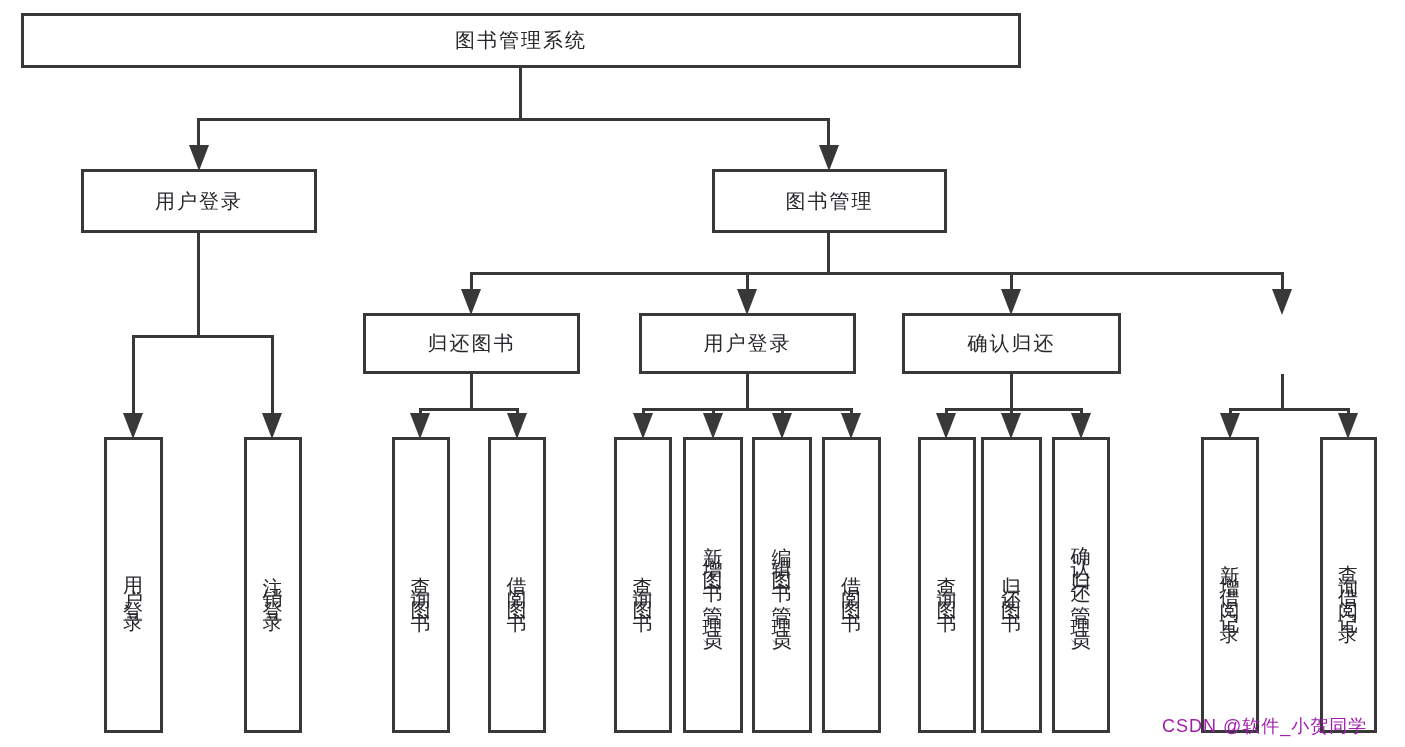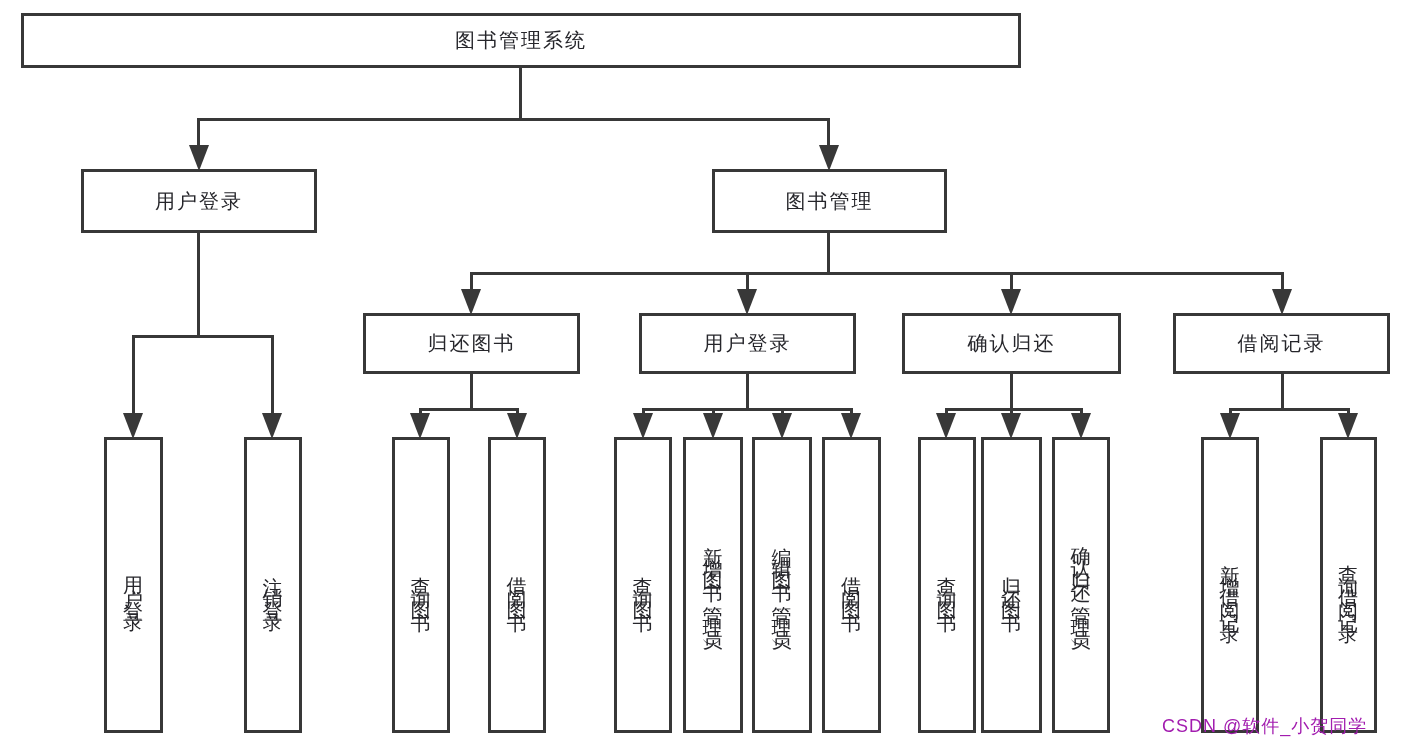--- a/index.html
+++ b/index.html
@@ -66,23 +66,20 @@
   </div>
 
   <div class="box" style="left:363px;top:313px;width:217px;height:61px">
     <span class="hlabel">归还图书</span>
   </div>
   <div class="box" style="left:639px;top:313px;width:217px;height:61px">
     <span class="hlabel">用户登录</span>
   </div>
   <div class="box" style="left:902px;top:313px;width:219px;height:61px">
     <span class="hlabel">确认归还</span>
-  </div>
-  <div class="box" style="left:1173px;top:313px;width:217px;height:61px">
-    <span class="hlabel">借阅记录</span>
   </div>
 
   <div class="box leaf" style="left:104px;width:59px">
     <span class="vlabel">用户登录</span>
   </div>
   <div class="box leaf" style="left:244px;width:58px">
     <span class="vlabel">注销登录</span>
   </div>
 
   <div class="box leaf" style="left:392px;width:58px">

